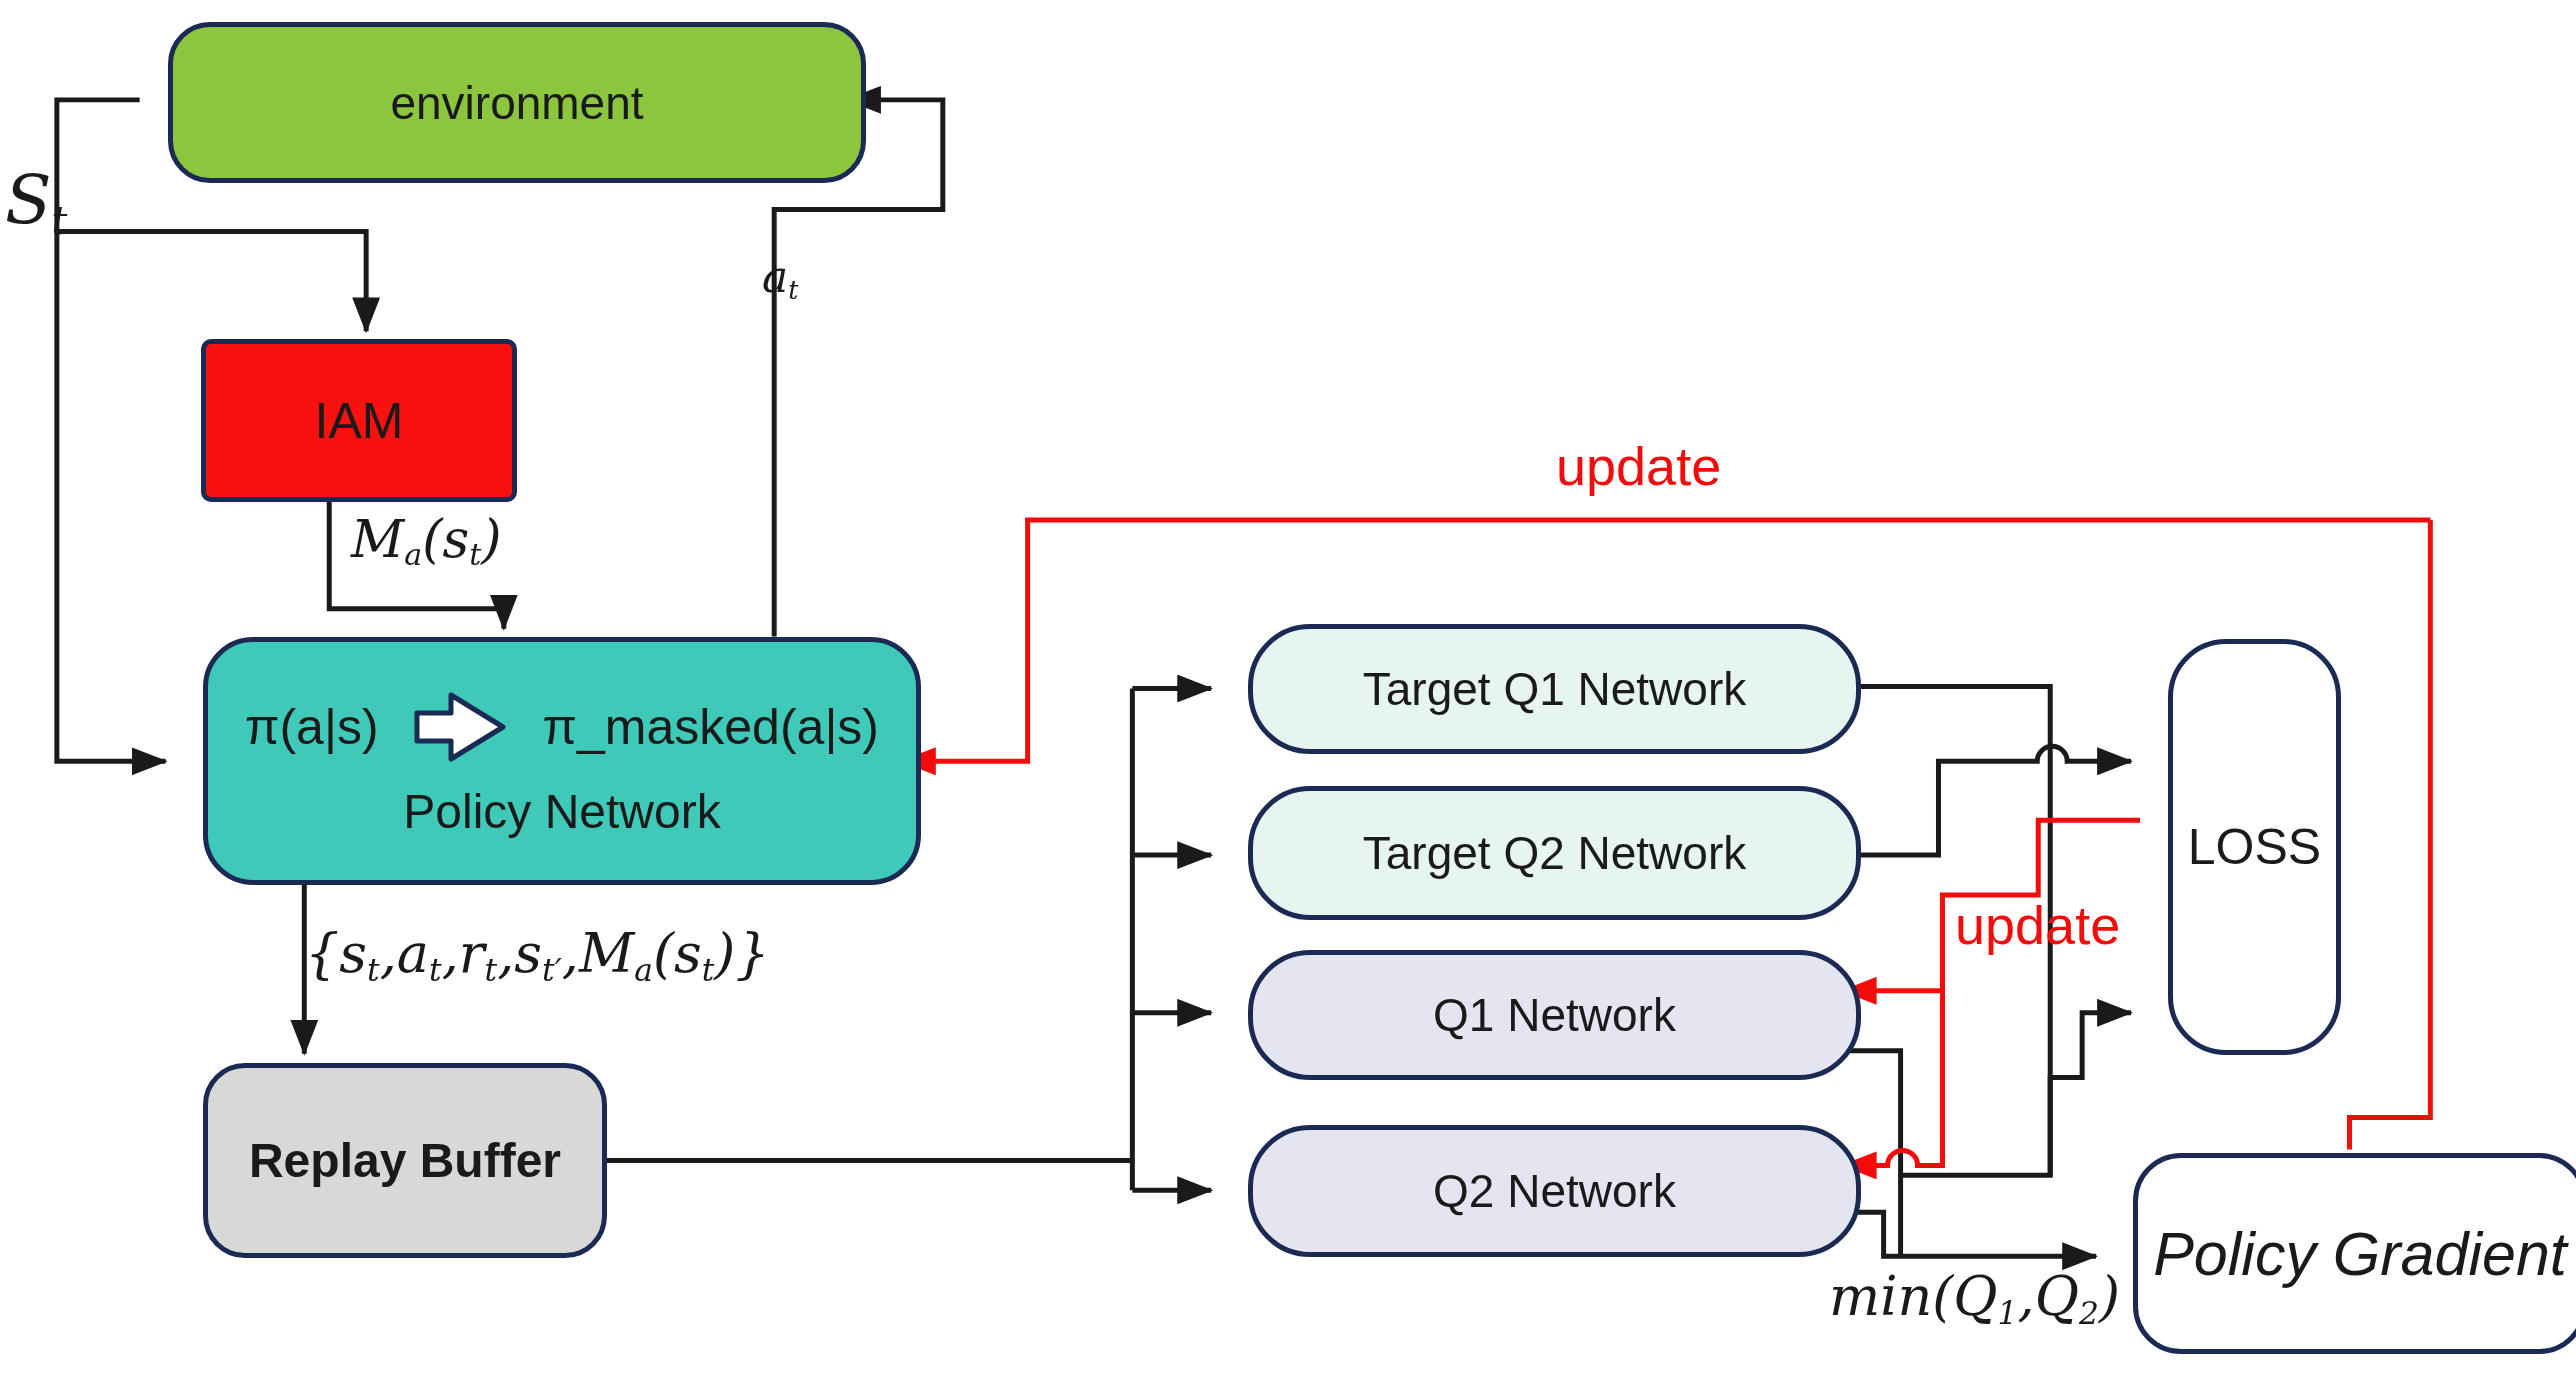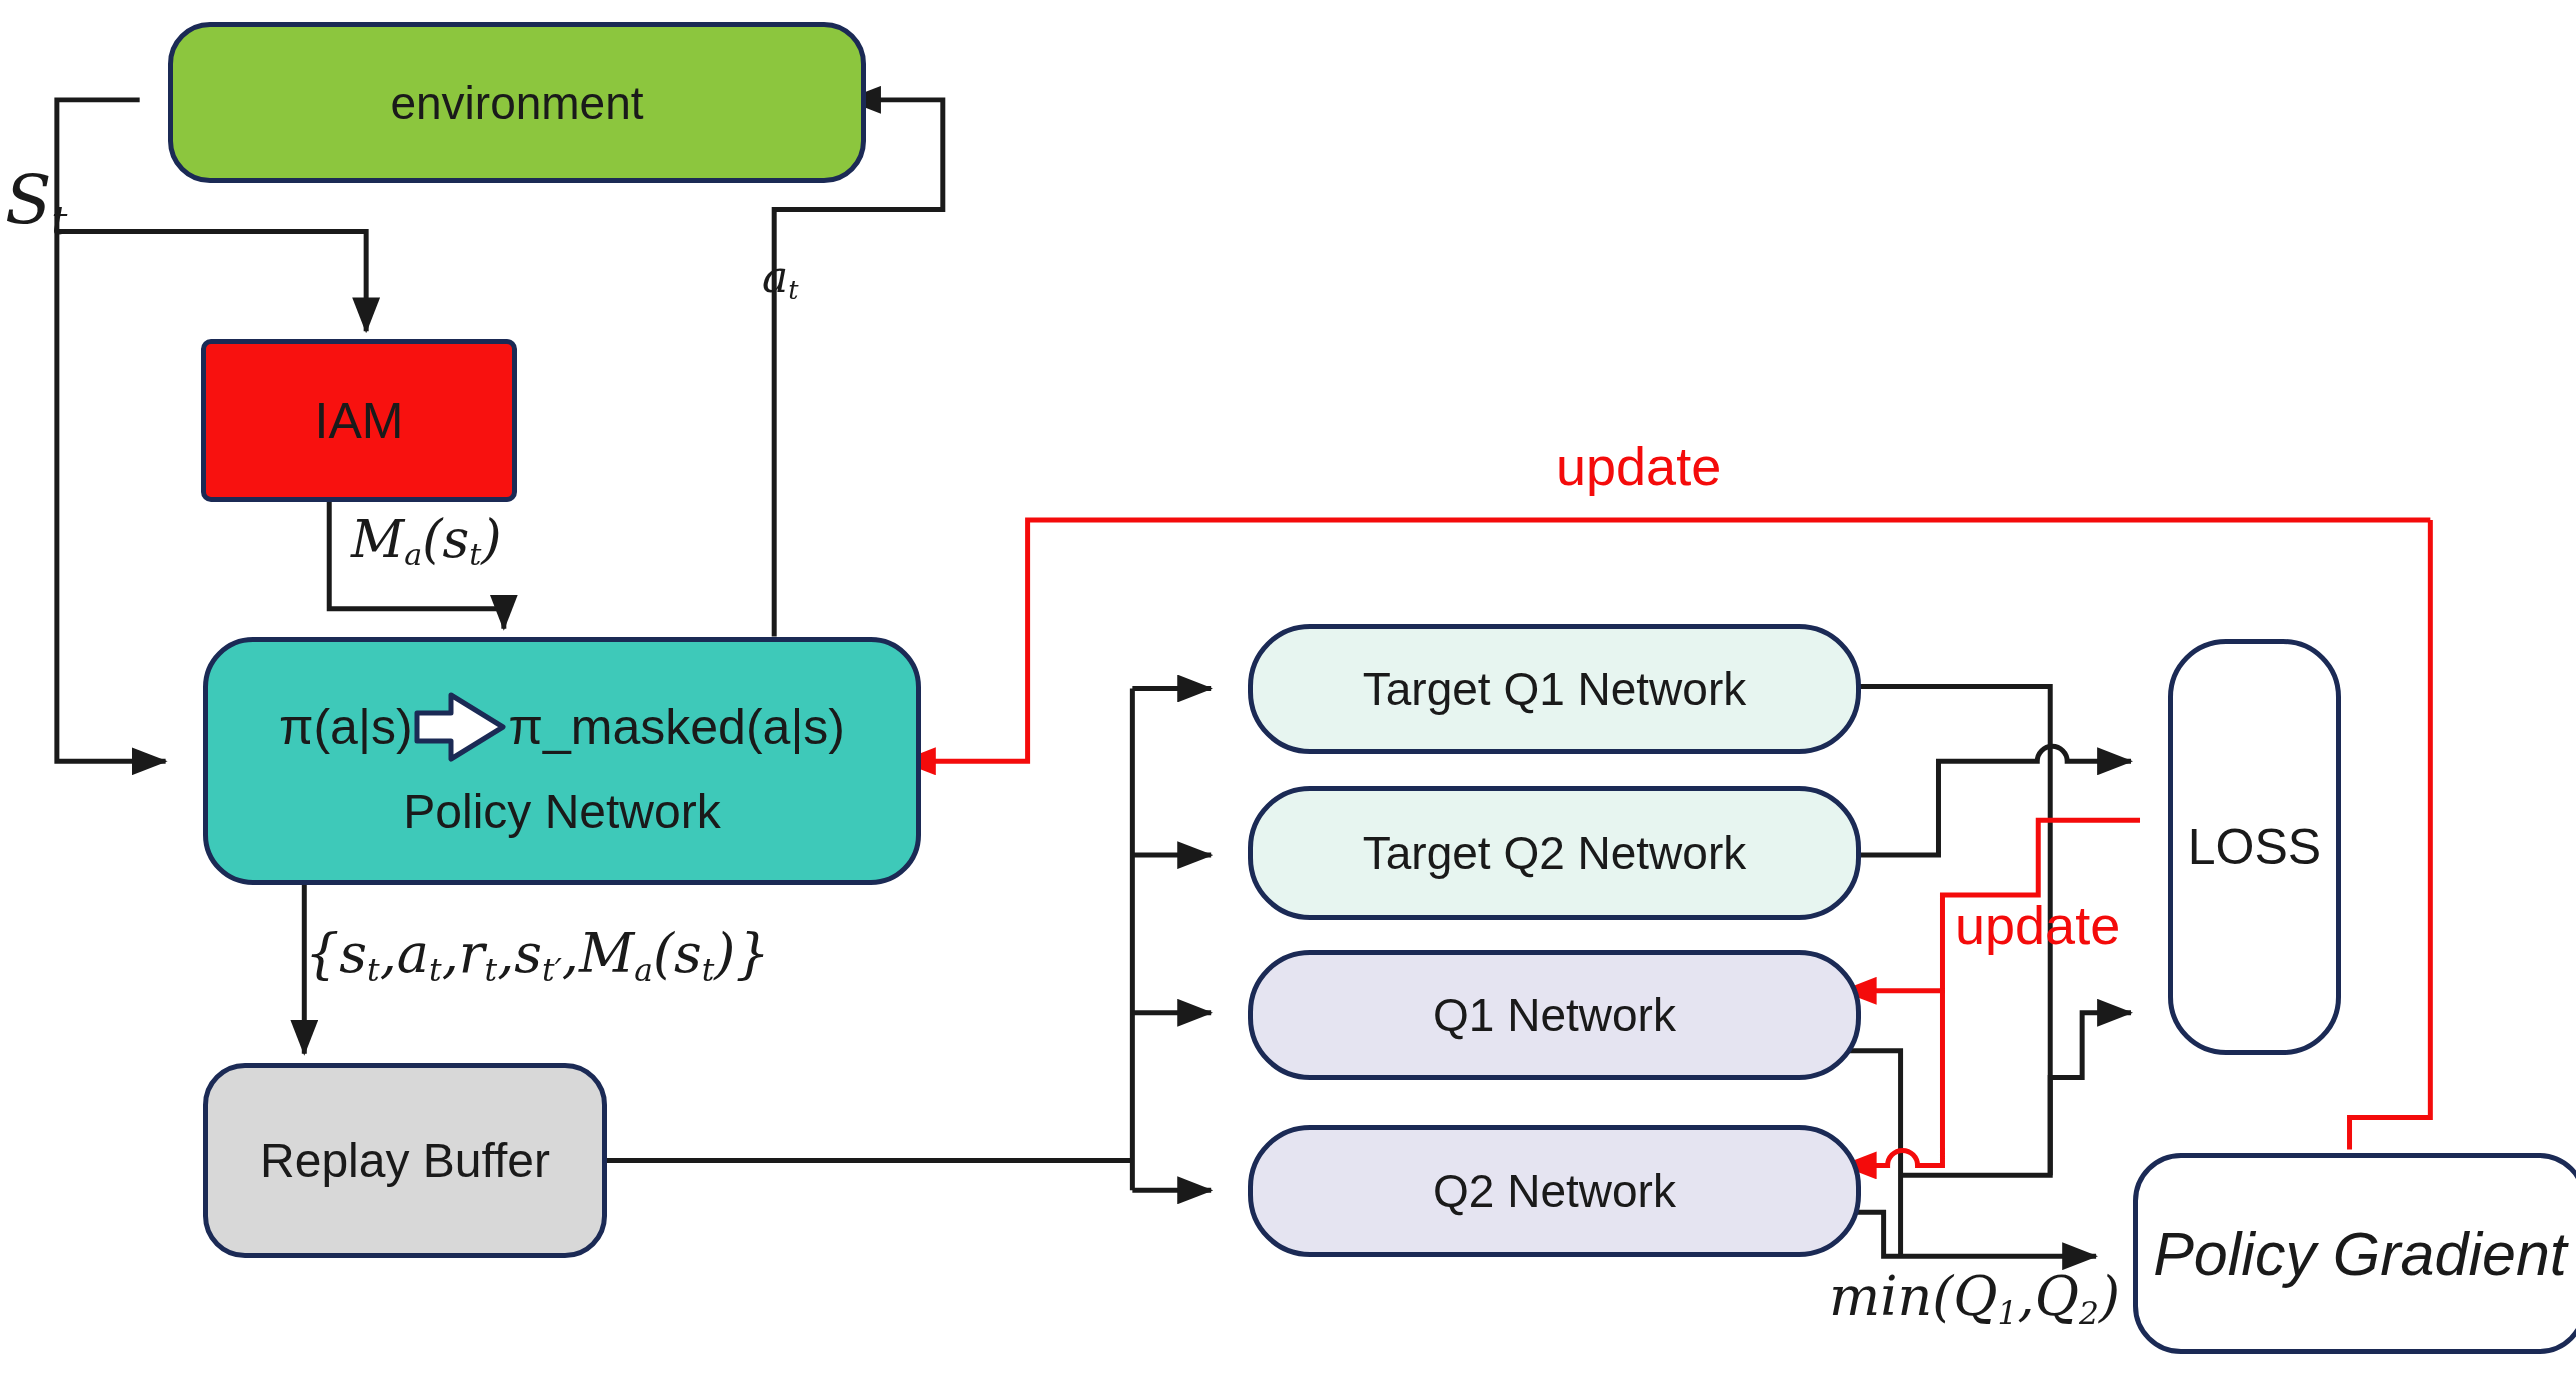--- a/index.html
+++ b/index.html
@@ -24,23 +24,23 @@
     color:#1a1a1a;font-size:46px;
     text-align:center;
     margin-left:28px;
   }
   .node-environment{left:140px;top:22px;width:698px;height:161px;background:var(--env-green);border-radius:42px;}
   .node-iam{left:173px;top:339px;width:316px;height:163px;background:var(--iam-red);border-radius:10px;font-size:50px;}
   .node-policy{
     left:175px;top:637px;width:718px;height:248px;background:var(--policy-teal);
     border-radius:50px;flex-direction:column;gap:20px;padding-top:6px;
   }
-  .policy-row1{display:flex;align-items:center;justify-content:center;font-size:50px;}
+  .policy-row1{display:flex;align-items:center;justify-content:center;gap:34px;font-size:50px;}
   .policy-row2{font-size:48px;}
-  .node-replay{left:175px;top:1063px;width:404px;height:195px;background:var(--replay-gray);border-radius:42px;font-size:48px;}
+  .node-replay{left:175px;top:1063px;width:404px;height:195px;background:var(--replay-gray);border-radius:42px;font-size:48px;font-weight:bold;}
   .pill{left:1220px;width:613px;background:var(--target-mint);border-radius:62px;}
   .node-tq1{top:624px;height:130px;}
   .node-tq2{top:786px;height:134px;}
   .node-q1{top:950px;height:130px;background:var(--q-lavender);}
   .node-q2{top:1125px;height:132px;background:var(--q-lavender);}
   .node-loss{left:2140px;top:639px;width:173px;height:416px;background:#ffffff;border-radius:58px;font-size:50px;}
   .node-pg{left:2105px;top:1153px;width:454px;height:201px;background:#ffffff;border-radius:48px;font-size:61px;font-style:italic;}
 
   .mathlabel{
     position:absolute;

